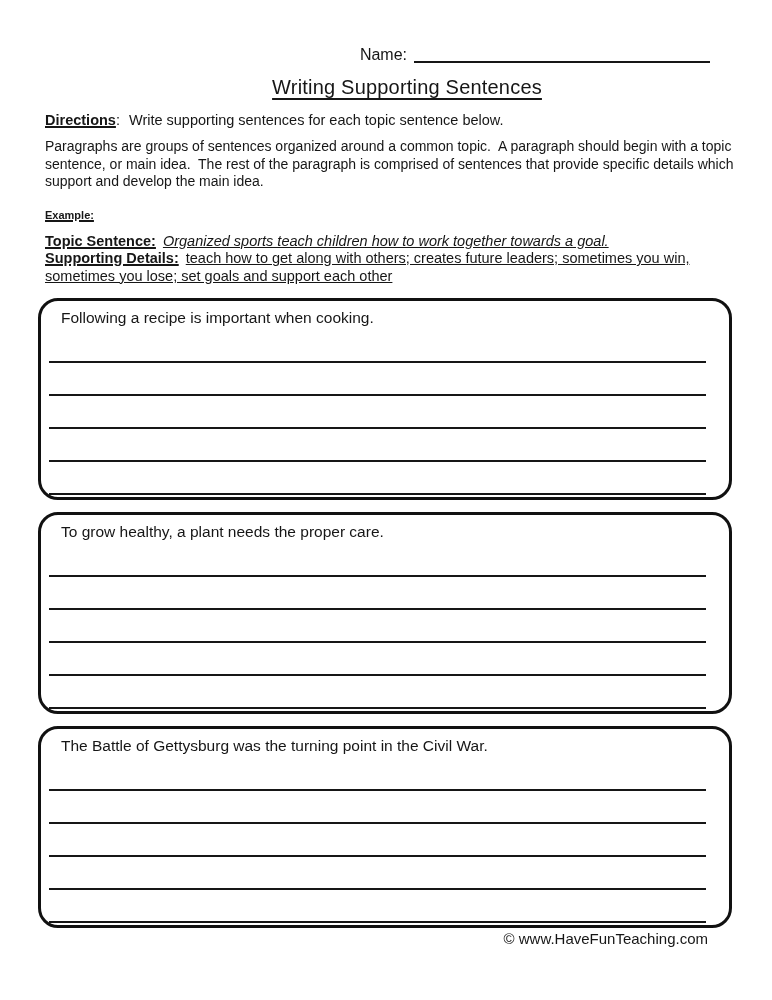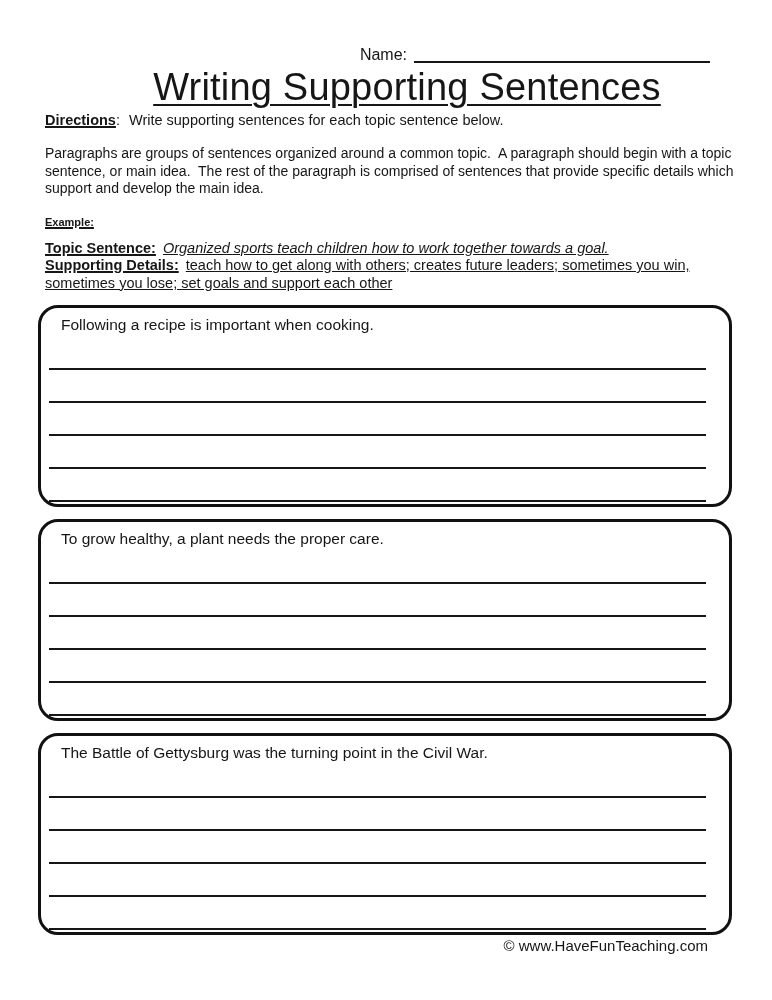--- a/index.html
+++ b/index.html
@@ -23,38 +23,38 @@
   }
   .name-label { font-size: 16px; line-height: 18px; }
   .name-line {
     width: 296px; height: 16px; margin-left: 7px;
     border-bottom: 2px solid #161616;
   }
   
   .title {
     margin-top: 6px; padding-left: 42px;
     text-align: center;
-    font-size: 38px; font-weight: 400; line-height: 34px;
+    font-size: 20px; font-weight: 400; line-height: 34px;
     text-decoration: underline;
     text-decoration-thickness: 2px;
     text-underline-offset: 4px;
     letter-spacing: 0.2px;
   }
   
   .directions { margin-top: 7px; font-size: 14.5px; line-height: 18px; }
   .bold-ul {
     font-weight: 700;
     text-decoration: underline;
     text-decoration-thickness: 1.5px;
   }
   .dir-sep { font-weight: 400; }
   .after-sep { margin-left: 9px; }
   
   .intro {
-    margin-top: 16px;
+    margin-top: 9px;
     font-size: 14px; line-height: 17.5px;
     white-space: pre-wrap;
     margin-right: -10px;
   }
   
   .example-heading { margin-top: 16px; font-size: 11px; line-height: 17px; }
   .example-line { font-size: 14.5px; line-height: 17.5px; margin-right: -14px; }
   .topic-line { margin-top: 9px; }
   .italic { font-style: italic; }
   .after-label { margin-left: 7px; text-decoration: underline; }

